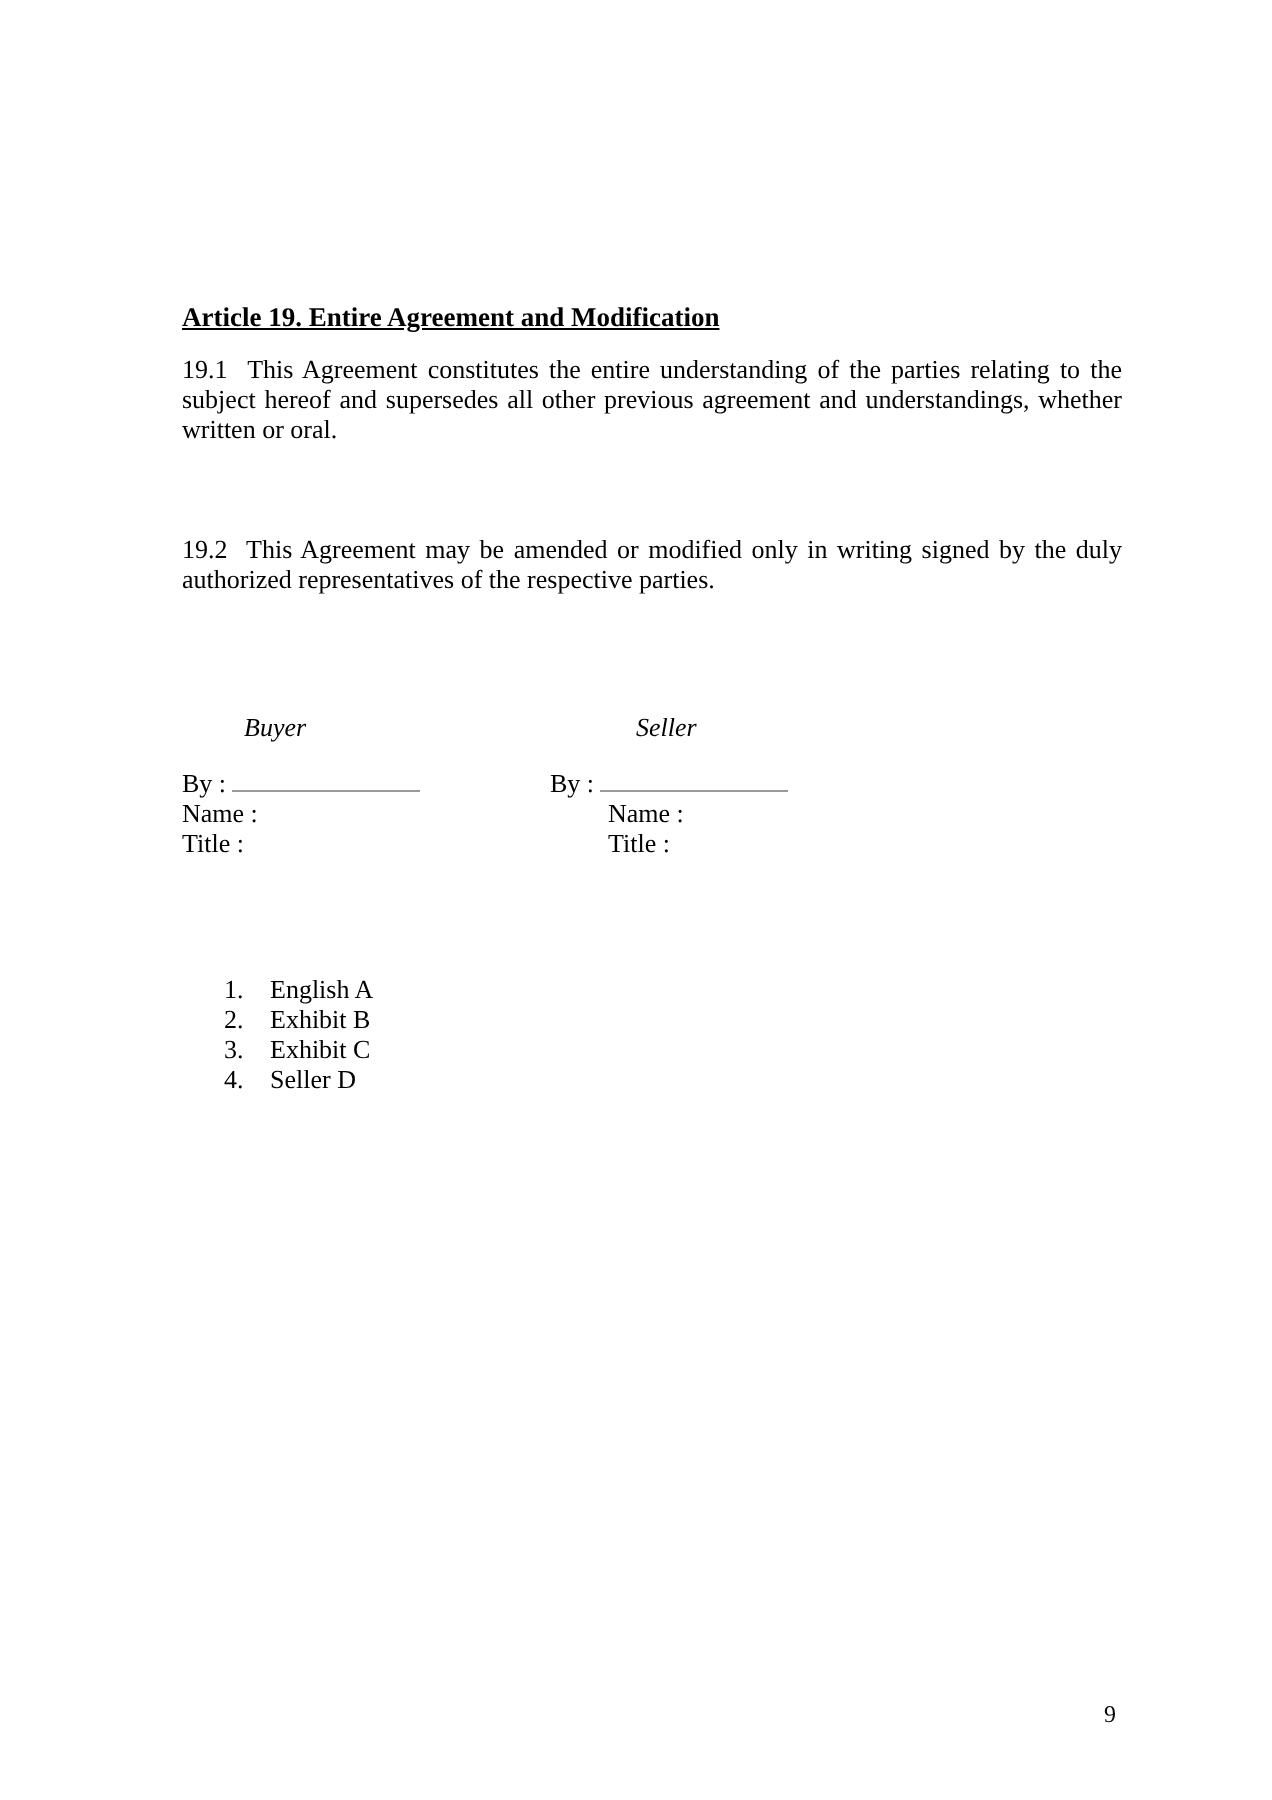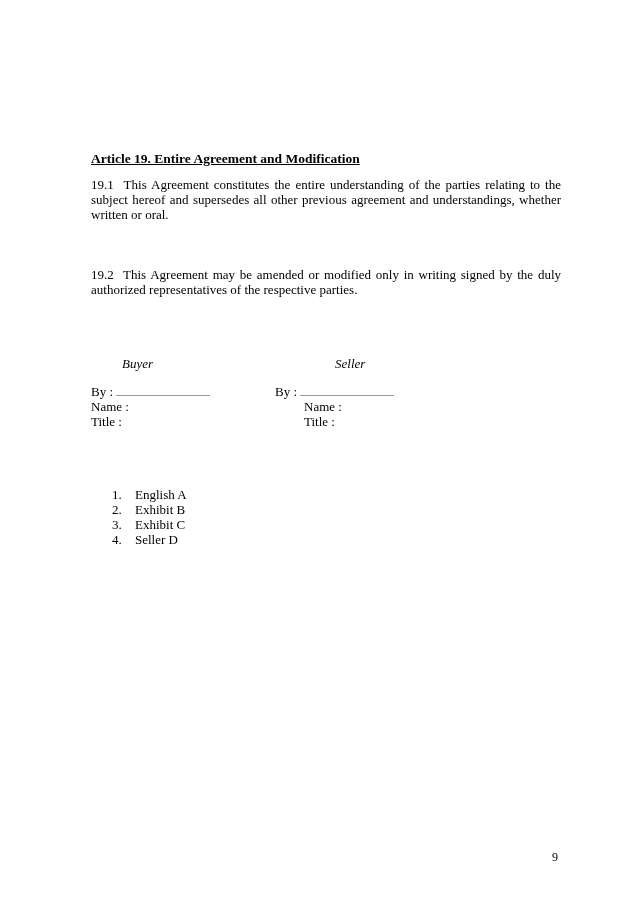--- a/index.html
+++ b/index.html
@@ -41,21 +41,21 @@
   .para-3 { top: 285px; }
 
   .sig-head {
     position: absolute;
     top: 356px;
     font-size: 13px;
     line-height: 15px;
     font-style: italic;
   }
   .sig-head-buyer  { left: 122px; }
-  .sig-head-seller { left: 335px; text-align: center; }
+  .sig-head-seller { left: 318px; text-align: center; }
 
   .sig-col {
     position: absolute;
     top: 384px;
     font-size: 13px;
     line-height: 15px;
   }
   .sig-col-buyer  { left: 91px; }
   .sig-col-seller { left: 275px; }
 

